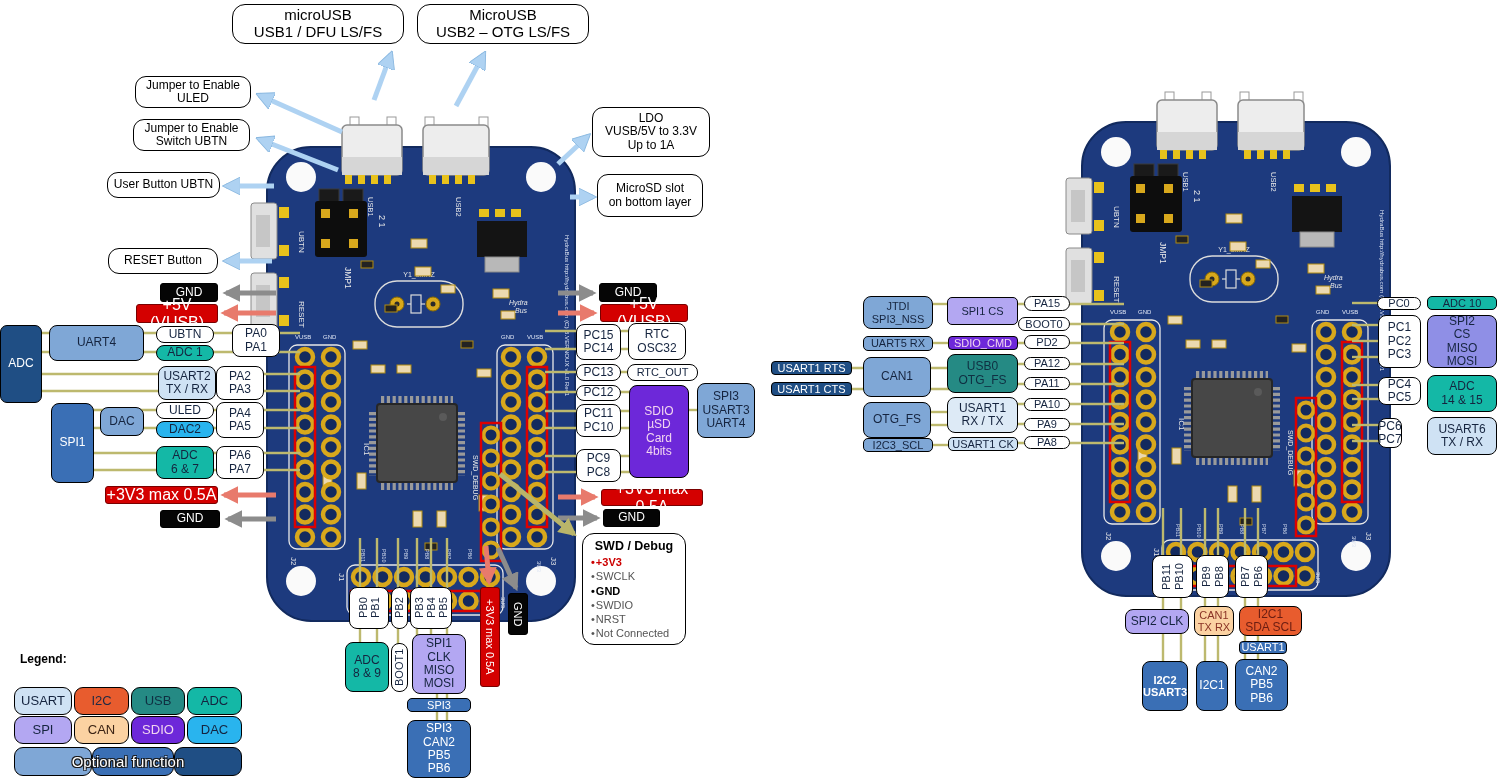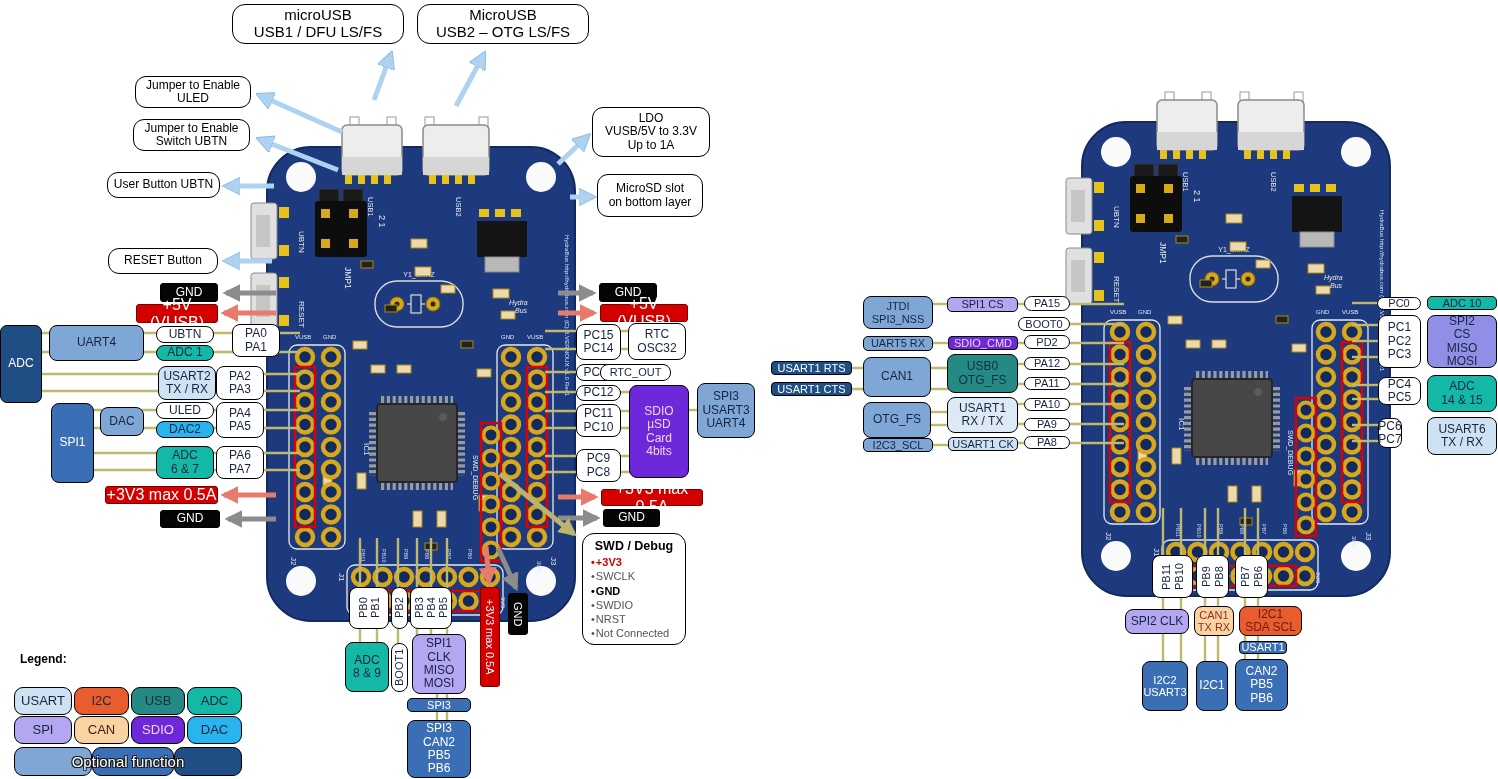--- a/index.html
+++ b/index.html
@@ -600,21 +600,21 @@
   <div class="bx c-pwr" style="left:105px;top:486px;width:113px;height:18px;">+3V3 max 0.5A</div>
   <div class="bx c-gnd" style="left:160px;top:510px;width:60px;height:18px;">GND</div>
 
   <div class="bx c-gnd" style="left:599px;top:283px;width:58px;height:19px;">GND</div>
   <div class="bx c-pwr" style="left:600px;top:304px;width:88px;height:18px;">+5V (VUSB)</div>
   <div class="bx" style="left:576px;top:324px;width:45px;height:36px;">PC15
 PC14</div>
   <div class="bx" style="left:628px;top:323px;width:58px;height:37px;">RTC
 OSC32</div>
   <div class="bx" style="left:576px;top:364px;width:45px;height:17px;">PC13</div>
-  <div class="bx f11" style="left:600px;top:364px;width:71px;height:17px;">RTC_OUT</div>
+  <div class="bx f11" style="left:627px;top:364px;width:71px;height:17px;">RTC_OUT</div>
   <div class="bx" style="left:576px;top:385px;width:45px;height:16px;">PC12</div>
   <div class="bx c-sdio" style="left:629px;top:385px;width:60px;height:93px;">SDIO
 µSD
 Card
 4bits</div>
   <div class="bx c-optl" style="left:697px;top:383px;width:58px;height:55px;">SPI3
 USART3
 UART4</div>
   <div class="bx" style="left:576px;top:404px;width:45px;height:33px;">PC11
 PC10</div>
@@ -663,21 +663,21 @@
   <div class="bx lg c-can" style="left:74px;top:716px;width:55px;height:28px;">CAN</div>
   <div class="bx lg c-sdio" style="left:131px;top:716px;width:54px;height:28px;">SDIO</div>
   <div class="bx lg c-dac" style="left:187px;top:716px;width:55px;height:28px;">DAC</div>
   <div class="bx lg c-optl" style="left:14px;top:747px;width:78px;height:29px;"></div>
   <div class="bx lg c-optm" style="left:92px;top:747px;width:82px;height:29px;"></div>
   <div class="bx lg c-optd" style="left:174px;top:747px;width:68px;height:29px;"></div>
   <div class="opt-text" style="left:14px;top:747px;width:228px;height:29px;">Optional function</div>
 
   <div class="bx c-optl f11" style="left:863px;top:296px;width:70px;height:33px;">JTDI
 SPI3_NSS</div>
-  <div class="bx c-spi f11" style="left:947px;top:297px;width:71px;height:15px;border-radius:5px;">SPI1 CS</div>
+  <div class="bx c-spi f11" style="left:947px;top:297px;width:71px;height:28px;border-radius:5px;">SPI1 CS</div>
   <div class="bx f11" style="left:1024px;top:296px;width:46px;height:15px;">PA15</div>
   <div class="bx f11" style="left:1018px;top:317px;width:52px;height:14px;">BOOT0</div>
   <div class="bx c-optl f11" style="left:863px;top:336px;width:70px;height:15px;border-radius:5px;">UART5 RX</div>
   <div class="bx c-sdio f11" style="left:948px;top:336px;width:70px;height:14px;border-radius:4px;">SDIO_CMD</div>
   <div class="bx f11" style="left:1024px;top:335px;width:46px;height:14px;">PD2</div>
   <div class="bx c-optd f11" style="left:771px;top:361px;width:81px;height:14px;border-radius:4px;">USART1 RTS</div>
   <div class="bx c-optd f11" style="left:771px;top:382px;width:81px;height:14px;border-radius:4px;">USART1 CTS</div>
   <div class="bx c-optl" style="left:863px;top:357px;width:68px;height:40px;">CAN1</div>
   <div class="bx c-usb" style="left:947px;top:354px;width:71px;height:39px;">USB0
 OTG_FS</div>
@@ -715,20 +715,20 @@
   <div class="bx v" style="left:1196px;top:555px;width:33px;height:43px;">PB9
 PB8</div>
   <div class="bx v" style="left:1235px;top:555px;width:33px;height:43px;">PB7
 PB6</div>
   <div class="bx c-spi" style="left:1125px;top:609px;width:64px;height:25px;">SPI2 CLK</div>
   <div class="bx c-can f11 t-maroon" style="left:1194px;top:606px;width:40px;height:30px;">CAN1
 TX RX</div>
   <div class="bx c-i2c t-dkred" style="left:1239px;top:606px;width:63px;height:30px;">I2C1
 SDA SCL</div>
   <div class="bx c-optm f11" style="left:1239px;top:641px;width:48px;height:13px;border-radius:4px;">USART1</div>
-  <div class="bx c-optm f11" style="left:1142px;top:661px;width:46px;height:50px;">I2C2
+  <div class="bx c-optm f11" style="left:1142px;top:661px;width:46px;height:50px;font-weight:bold;">I2C2
 USART3</div>
   <div class="bx c-optm" style="left:1196px;top:661px;width:32px;height:50px;">I2C1</div>
   <div class="bx c-optm" style="left:1235px;top:659px;width:53px;height:52px;">CAN2
 PB5
 PB6</div>
 
 </div>
 
 </body></html>

